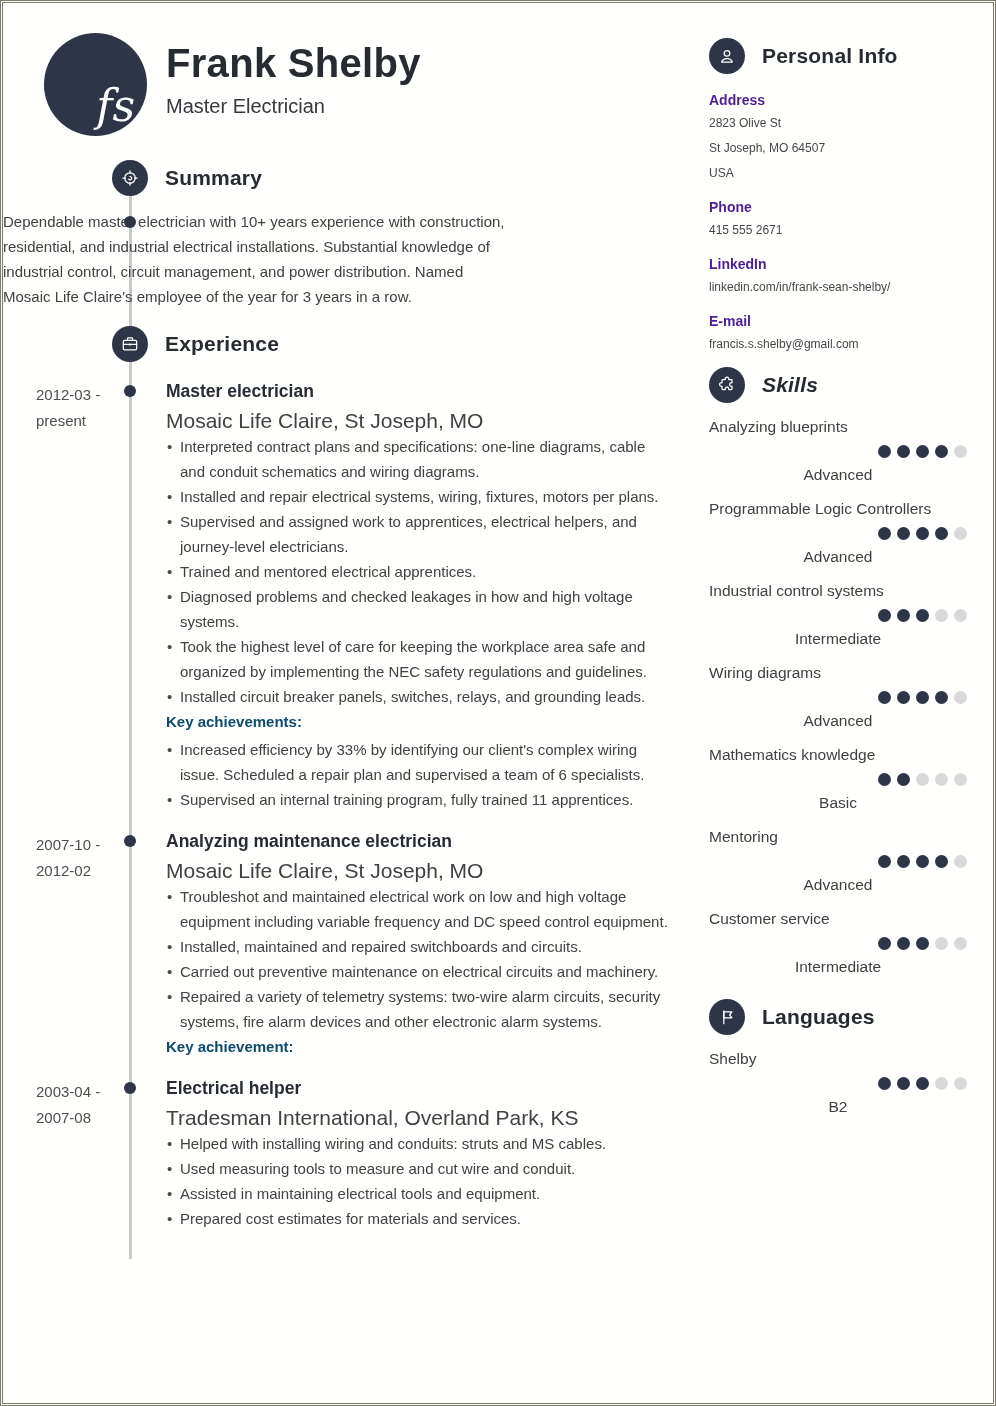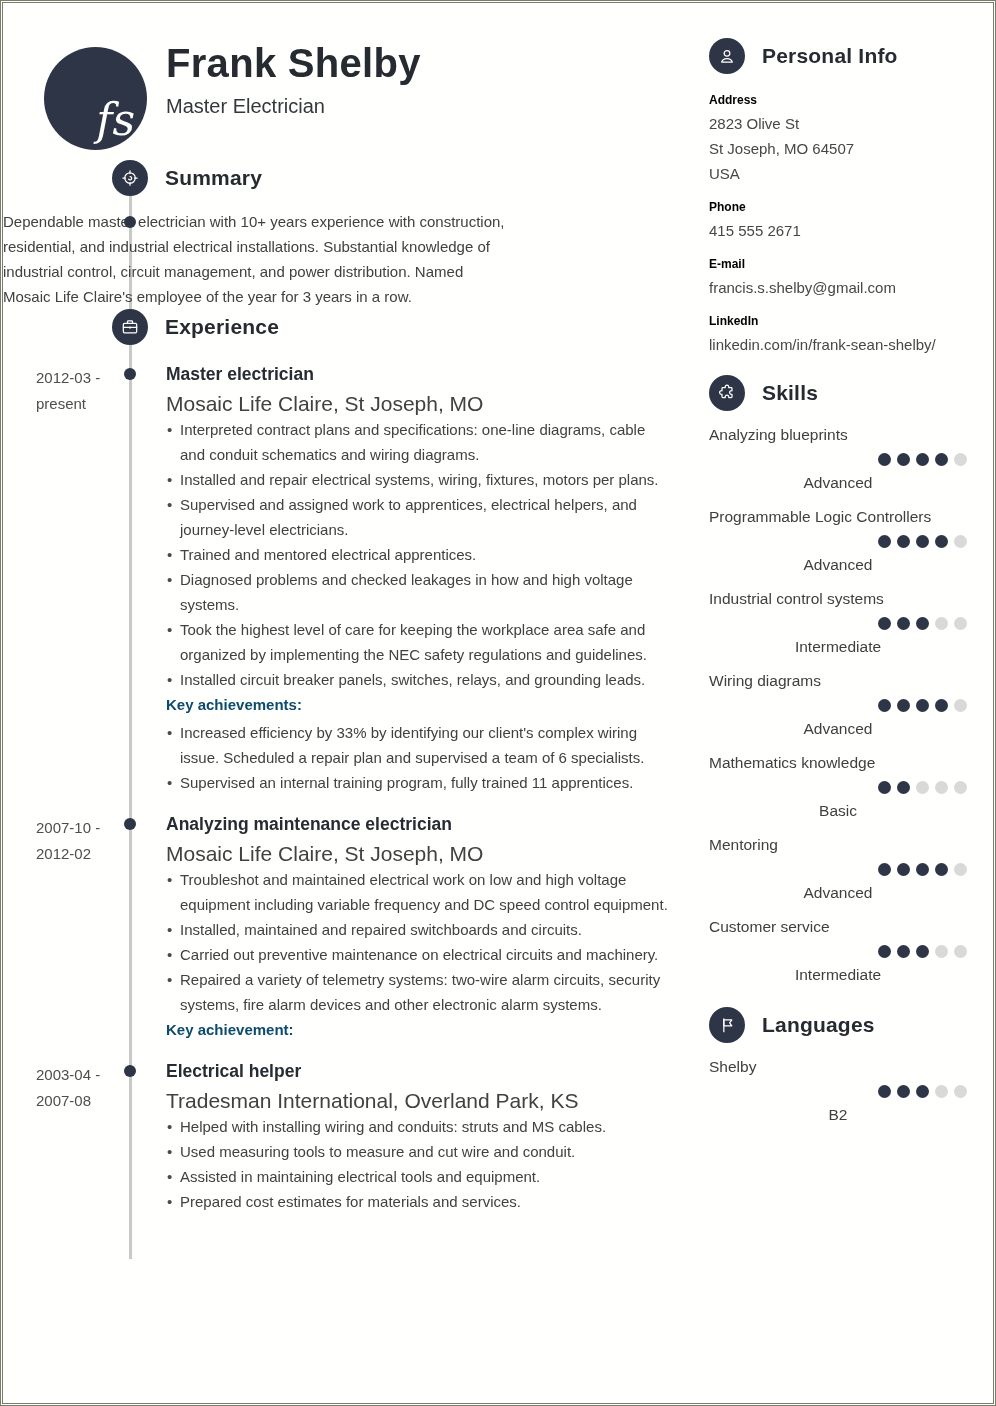--- a/index.html
+++ b/index.html
@@ -6,61 +6,61 @@
     --navy:#2e3547; --heading:#262a31; --body:#414141; --muted:#4e4e4e;
     --dot-off:#d9d9d9; --tline:#c9c9c9; --frame:#7b7b6c; --paper:#fffffd;
   }
   html,body{margin:0;padding:0;background:#fbfaf3;}
   .page{
     width:996px;height:1406px;position:relative;box-sizing:border-box;
     background:var(--paper);border:3px double var(--frame);overflow:hidden;
     font-family:"Liberation Sans",sans-serif;color:var(--body);
   }
   
-  .avatar{position:absolute;left:41px;top:44px;width:103px;height:103px;border-radius:50%;
+  .avatar{position:absolute;left:41px;top:30px;width:103px;height:103px;border-radius:50%;
     background:var(--navy);z-index:3;}
   .monogram{position:absolute;right:12px;bottom:8px;color:#fff;font-family:"DejaVu Serif",serif;
     font-style:italic;font-size:44px;line-height:1;}
   .name{position:absolute;left:163px;top:38px;font-size:40px;font-weight:bold;color:var(--heading);
     letter-spacing:.3px;line-height:1.1;}
   .headline{position:absolute;left:163px;top:92px;font-size:20px;color:#34373d;}
   
   .timeline{position:absolute;left:126px;top:172px;width:3px;height:1084px;background:var(--tline);z-index:0;}
   
   .left-col{position:absolute;left:0;top:157px;width:681px;}
   .right-col{position:absolute;left:706px;top:35px;width:258px;}
   
   .section-head{display:flex;align-items:center;position:relative;z-index:2;}
   .left-col .section-head{padding-left:109px;}
   .icon-circle{width:36px;height:36px;border-radius:50%;background:var(--navy);
     display:flex;align-items:center;justify-content:center;flex:0 0 36px;}
   .section-title{margin-left:17px;font-size:21px;font-weight:bold;color:var(--heading);letter-spacing:.2px;}
-  .left-col .section-head.experience{}
+  .left-col .section-head.experience{margin-top:17px;}
   
   .summary-wrap{position:relative;margin-top:13px;}
   .summary-text{margin-left:163px;width:505px;font-size:15px;line-height:25px;}
   .tdot{position:absolute;left:121px;width:12px;height:12px;border-radius:50%;background:var(--navy);z-index:2;}
   .summary-wrap .tdot{top:7px;}
   
   .entry{position:relative;padding-left:163px;margin-top:18px;}
   .entry .tdot{top:5px;}
   .dates{position:absolute;left:33px;top:2px;width:80px;font-size:15px;line-height:26px;color:var(--muted);}
   .job-title{font-size:17.5px;font-weight:bold;color:#272b33;margin:0;line-height:22px;}
   .company{font-size:21px;line-height:21px;margin-top:8px;}
   .bullets{margin:3px 0 0;padding:0;list-style:none;font-size:15px;line-height:25px;max-width:505px;}
   .bullets li{position:relative;padding-left:14px;}
   .bullets li::before{content:"\2022";position:absolute;left:1px;top:0;color:#4a4a4a;}
   .ka-label{font-weight:bold;font-size:15px;line-height:25px;color:#0c4a6e;}
   .ka-text{font-size:15px;line-height:25px;max-width:505px;}
   
   .contact-item + .contact-item{margin-top:10px;}
   #contact-list{margin-top:15px;}
-  .contact-label{font-weight:bold;font-size:12px;line-height:22px;color:#000000;}
-  .contact-line{font-size:15px;line-height:25px;color:#474747;}
-  .section-head.skills{margin-top:18px;}
+  .contact-label{font-weight:bold;font-size:14px;line-height:22px;color:#4c1d95;}
+  .contact-line{font-size:12px;line-height:25px;color:#474747;}
+  .section-head.skills{margin-top:10px;font-style:italic;}
   .section-head.languages{margin-top:22px;}
   .rated-item{margin-top:14px;}
   .rated-item + .rated-item{}
   #skills-list,#languages-list{display:block;}
   .skill-name{font-size:15.5px;line-height:20px;color:#3f3f3f;}
   .dots-row{display:flex;justify-content:flex-end;gap:6px;margin-top:8px;}
   .dot{width:13px;height:13px;border-radius:50%;}
   .dot.on{background:var(--navy);}
   .dot.off{background:var(--dot-off);}
   .skill-level{text-align:center;font-size:15.5px;line-height:20px;margin-top:7px;color:#3f3f3f;}
@@ -192,31 +192,31 @@
             <div class="contact-line">USA</div>
           </div>
   </div>
         <div class="contact-item">
     <div class="contact-label">Phone</div>
     <div class="contact-lines">
             <div class="contact-line">415 555 2671</div>
           </div>
   </div>
         <div class="contact-item">
+    <div class="contact-label">LinkedIn</div>
+    <div class="contact-lines">
+            <div class="contact-line">linkedin.com/in/frank-sean-shelby/</div>
+          </div>
+  </div>
+        <div class="contact-item">
     <div class="contact-label">E-mail</div>
     <div class="contact-lines">
             <div class="contact-line">francis.s.shelby@gmail.com</div>
           </div>
   </div>
-        <div class="contact-item">
-    <div class="contact-label">LinkedIn</div>
-    <div class="contact-lines">
-            <div class="contact-line">linkedin.com/in/frank-sean-shelby/</div>
-          </div>
-  </div>
       </div>
 
     <div class="section-head skills">
       <span class="icon-circle">
         <svg width="20" height="20" viewBox="0 0 24 24" fill="none" stroke="#fff" stroke-width="1.5" stroke-linecap="round" stroke-linejoin="round">
           <path d="M7 5.5 h2.9 a2.2 2.2 0 1 1 4.2 0 H17 a1 1 0 0 1 1 1 v2.9 a2.2 2.2 0 1 0 0 4.2 V16.5 a1 1 0 0 1 -1 1 h-2.9 a2.2 2.2 0 1 0 -4.2 0 H7 a1 1 0 0 1 -1 -1 v-2.9 a2.2 2.2 0 1 1 0 -4.2 V6.5 a1 1 0 0 1 1 -1 z"></path>
         </svg>
       </span>
       <span class="section-title">Skills</span>
     </div>

